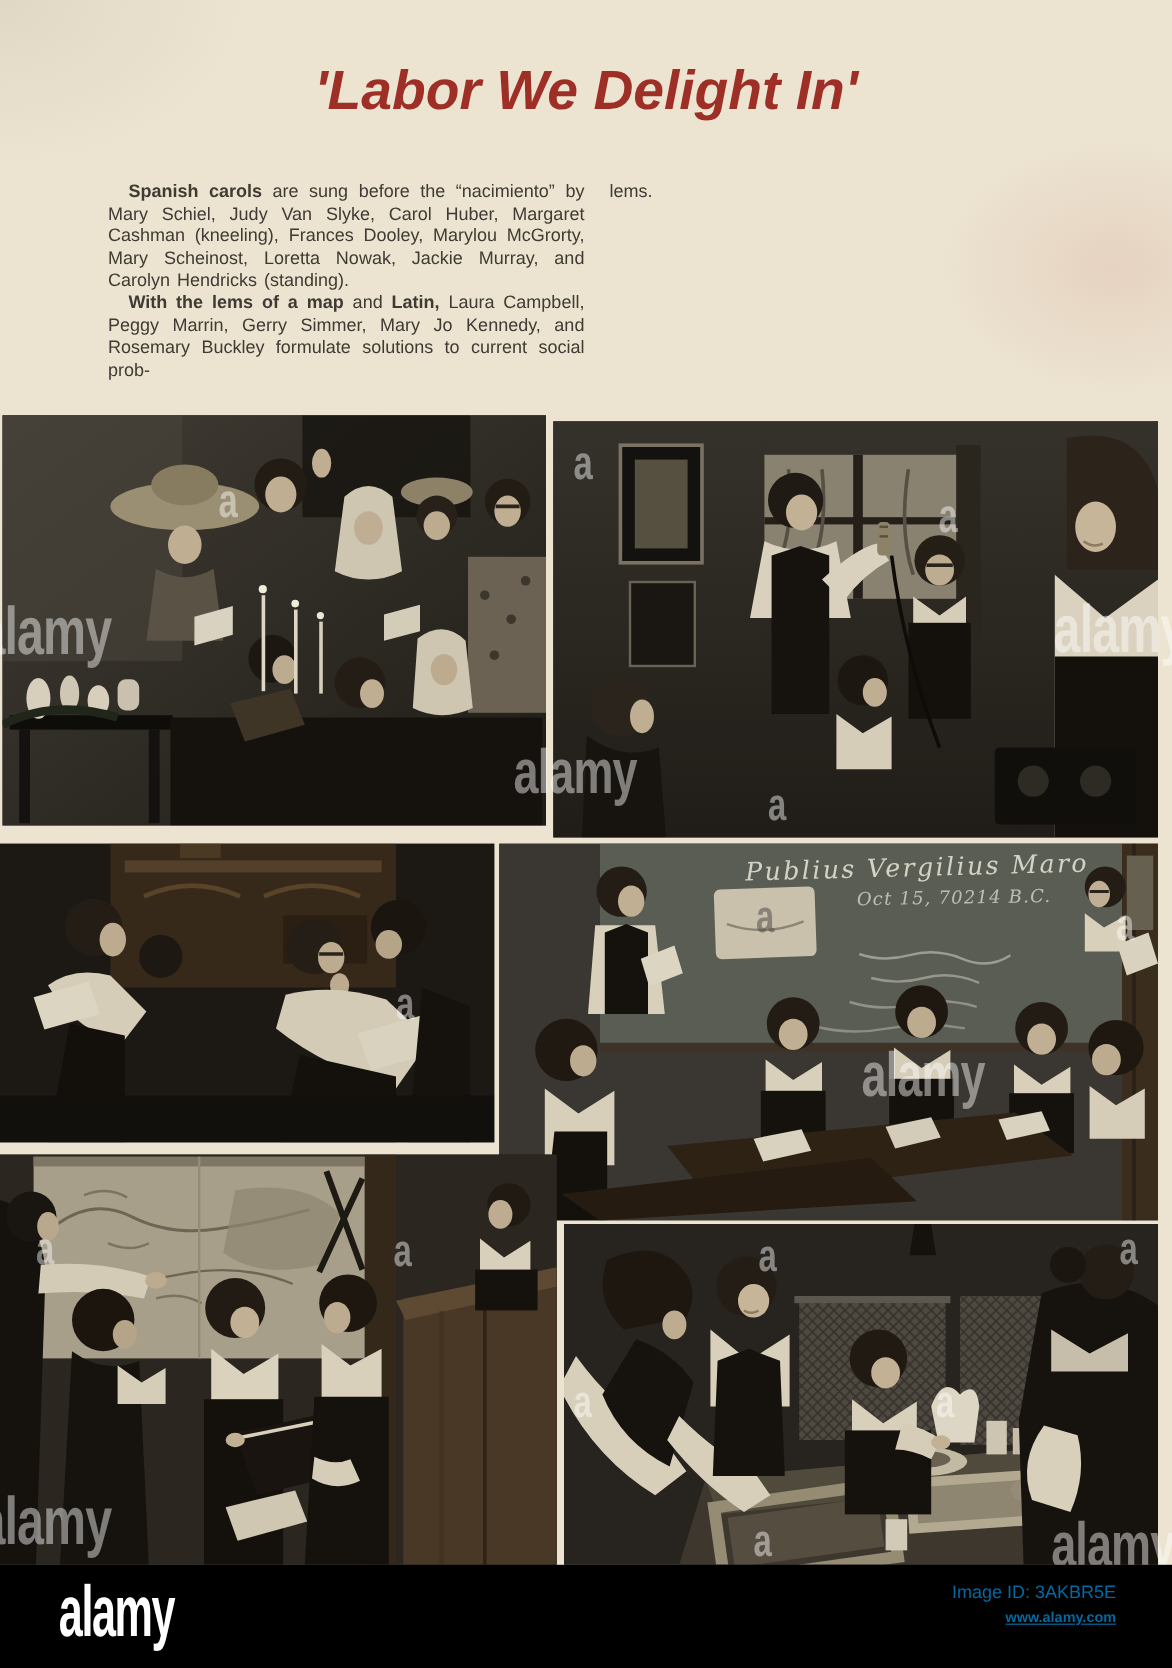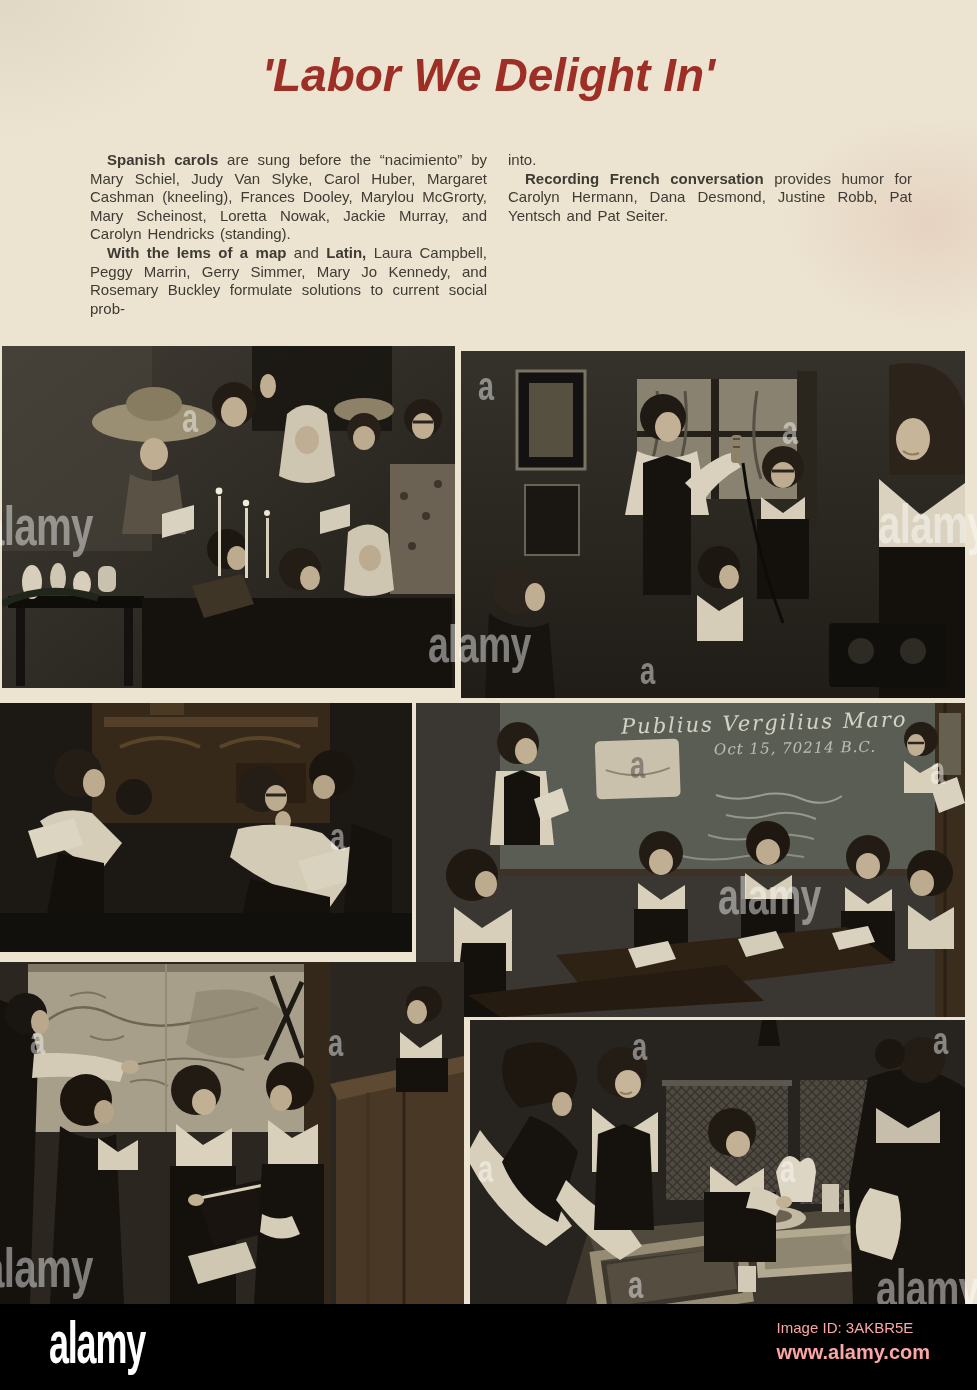--- a/index.html
+++ b/index.html
@@ -69,39 +69,38 @@
     position:absolute;left:0;top:1304px;width:977px;height:86px;
     background:var(--bar-bg);
   }
   .footer-logo{
     position:absolute;left:49px;top:9px;
     font-size:60px;font-weight:700;color:#ffffff;
     transform:scaleX(0.60);transform-origin:left top;
     letter-spacing:-2px;line-height:1;
   }
   .footer-meta{
-    position:absolute;right:47px;top:15px;color:#fca5a5;
+    position:absolute;right:47px;top:15px;text-align:right;color:#0369a1;
   }
   .footer-id{font-size:15px;font-weight:400;}
-  .footer-url{font-size:20px;font-weight:700;margin-top:5px;}
+  .footer-url{font-size:12px;font-weight:700;margin-top:5px;text-decoration:underline;}
 </style>
 </head>
 <body>
 
 <div class="page">
 
   <div class="page-title">'Labor We Delight In'</div>
 
   <div class="article-col col-left">
       <p><b>Spanish carols</b><span> are sung before the “nacimiento” by Mary Schiel, Judy Van Slyke, Carol Huber, Margaret Cashman (kneeling), Frances Dooley, Marylou McGrorty, Mary Scheinost, Loretta Nowak, Jackie Murray, and Carolyn Hendricks (standing).</span></p>
       <p><b>With the lems of a map</b><span> and </span><b>Latin,</b><span> Laura Campbell, Peggy Marrin, Gerry Simmer, Mary Jo Kennedy, and Rosemary Buckley formulate solutions to current social prob-</span></p>
     </div>
   <div class="article-col col-right">
-      <p class="noindent"><span>into.</span></p>
-      <p><b>Recording French conversation</b><span> provides humor for Carolyn Hermann, Dana Desmond, Justine Robb, Pat Yentsch and Pat Seiter.</span></p>
+      <p class="noindent"><span>lems.</span></p>
     </div>
 
   <div class="photo photo-1" aria-label="Students in costume sing Spanish carols before the nacimiento with candles">
     <svg viewBox="0 0 453 342" preserveAspectRatio="none">
       <defs>
         <linearGradient id="g1" x1="0" y1="0" x2="1" y2="1">
           <stop offset="0" stop-color="#403c34"></stop>
             <stop offset="1" stop-color="#1f1c17"></stop>
         </linearGradient>
       </defs>

